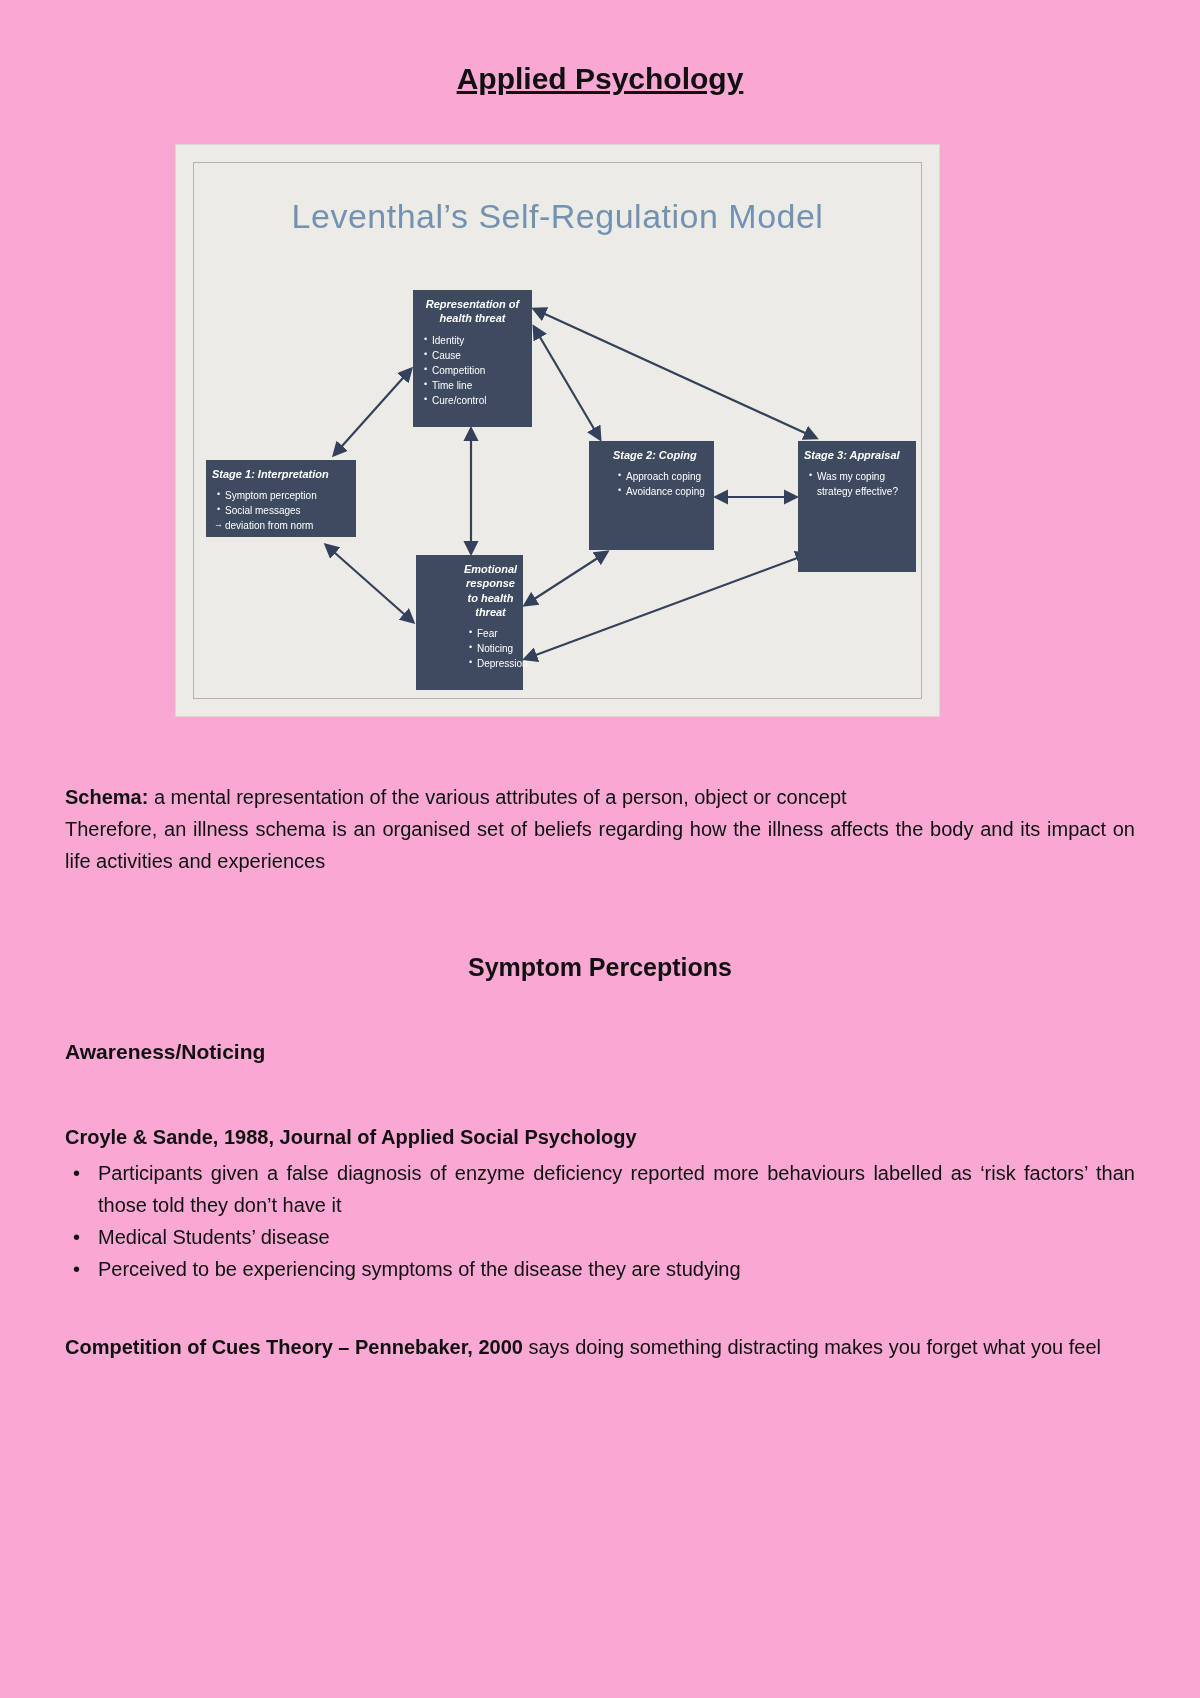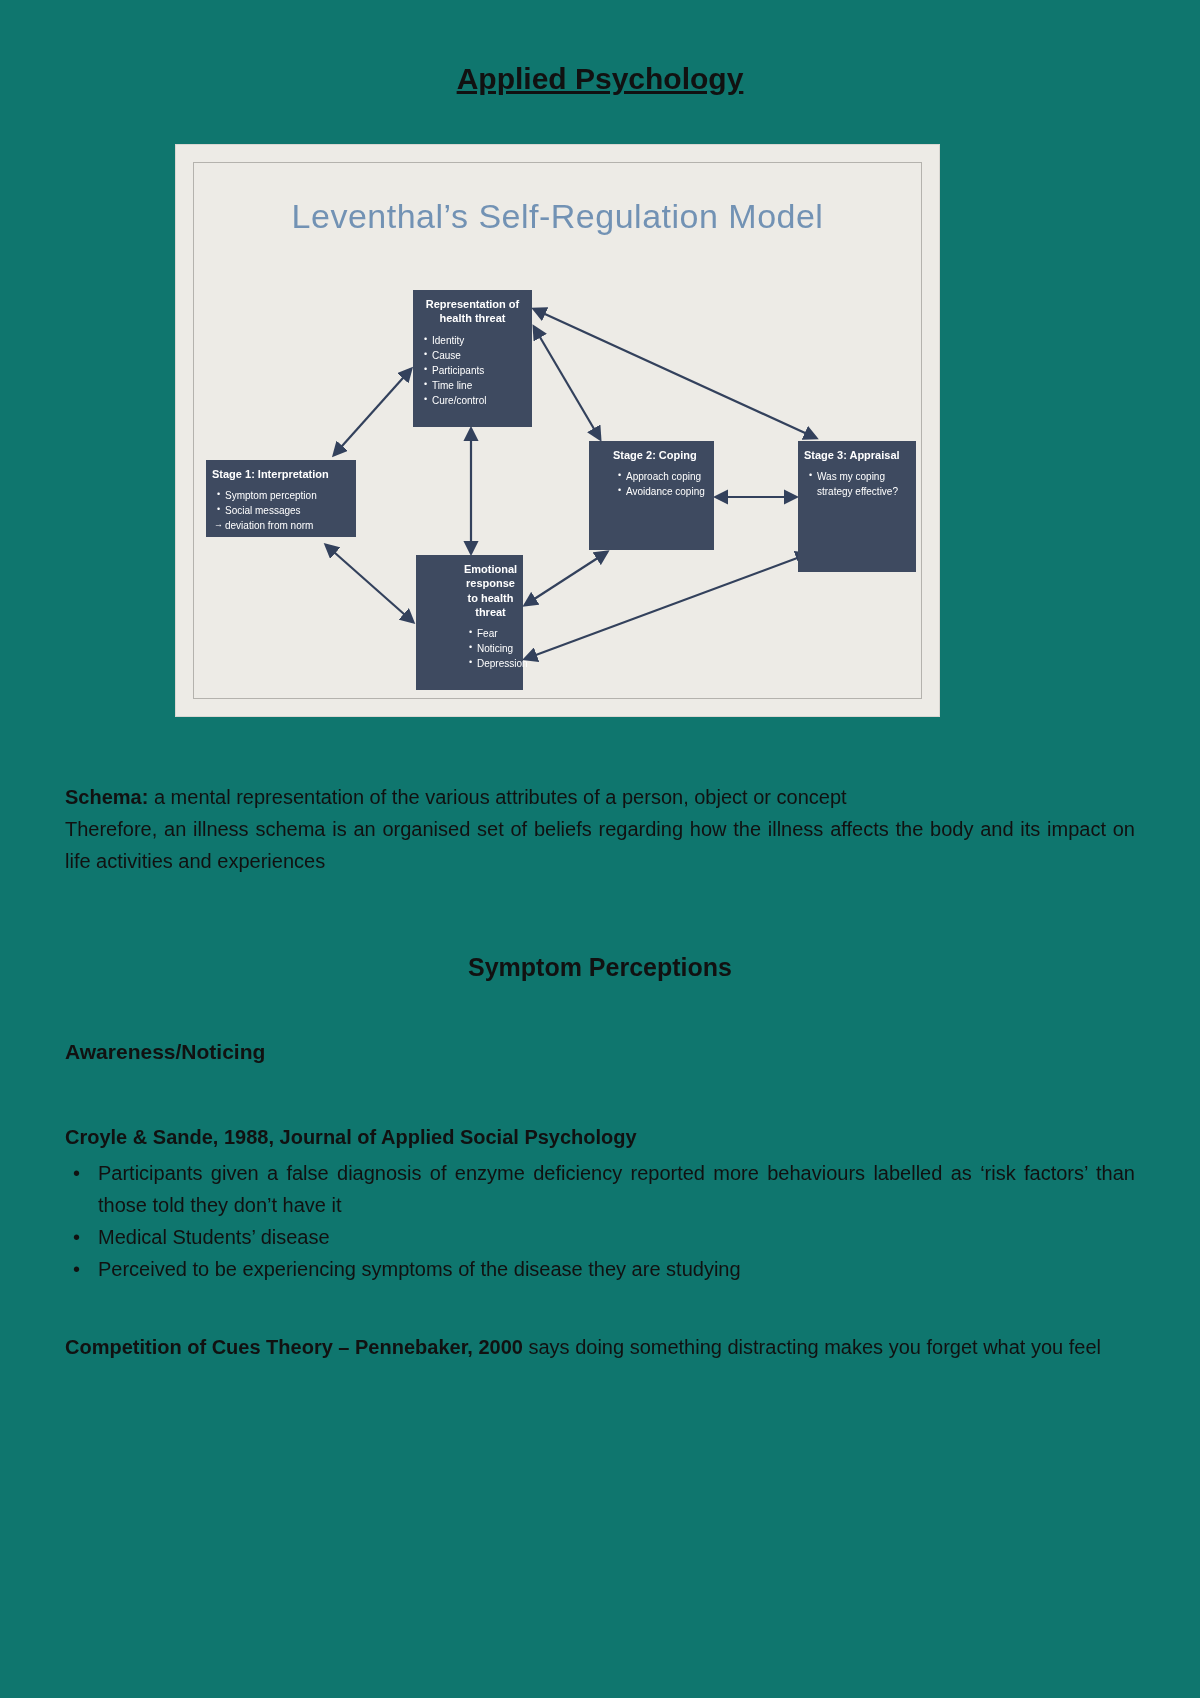--- a/index.html
+++ b/index.html
@@ -1,32 +1,32 @@
 <!DOCTYPE html>
 <html style="--box-bg: #3e4a60; --slide-bg: #edebe6; --title-color: #7292b4; --arrow-color: #33415c;"><head>
 <meta charset="utf-8">
 <style>
   * { margin:0; padding:0; box-sizing:border-box; }
   html, body { background:#ffffff; }
   body { font-family:"Liberation Sans", sans-serif; color:#111; }
-  .page { position:relative; width:1200px; height:1698px; margin:0 auto; background:#0f766e; overflow:hidden; }
+  .page { position:relative; width:1200px; height:1698px; margin:0 auto; background:#f9a8d4; overflow:hidden; }
 
   .doc-title { padding-top:62px; text-align:center; font-size:30px; font-weight:bold; text-decoration:underline; }
   .doc-subtitle { margin-top:46px; text-align:right; padding-right:158px; font-size:28px; font-weight:bold; }
 
   .slide { position:relative; margin:48px 0 0 175px; width:765px; height:573px;
            background:var(--slide-bg,#edebe6); border:1px solid #d9d7d2; }
   .slide-frame { position:absolute; left:17px; top:17px; right:17px; bottom:17px;
                  border:1px solid #b4b2ad; pointer-events:none; }
   .slide-title { position:absolute; left:0; right:0; top:52px; text-align:center;
                  font-size:34px; color:var(--title-color,#7292b4); letter-spacing:0.5px; }
   .arrows { position:absolute; left:0; top:0; width:765px; height:573px; }
 
   .dbox { position:absolute; background:var(--box-bg,#3e4a60); color:#fff; padding:7px 6px; }
-  .dbox-title { font-weight:bold; font-size:11px; line-height:1.3; margin-bottom:7px; }
+  .dbox-title { font-weight:bold; font-size:11px; line-height:1.3; margin-bottom:7px;font-style:italic; }
   .t-center { text-align:center; }
   .dbox-list .bullet-row { display:flex; font-size:10px; line-height:1.5; }
   .dbox-list .marker { flex:none; width:13px; text-align:center; font-size:9px; }
   .dbox-list .btext { flex:1; }
 
   .content { margin:0 65px; font-size:20px; line-height:1.6; }
   .schema-para { margin-top:64px; text-align:justify; }
   .section-heading { margin-top:70px; text-align:center; font-size:25px; font-weight:bold; }
   .sub-heading { margin-top:48px; font-size:21px; font-weight:bold; }
   .study-heading { margin-top:52px; font-weight:bold; }
@@ -69,21 +69,21 @@
           <div class="bullet-row">
             <span class="marker">•</span>
             <span class="btext">Identity</span>
           </div>
           <div class="bullet-row">
             <span class="marker">•</span>
             <span class="btext">Cause</span>
           </div>
           <div class="bullet-row">
             <span class="marker">•</span>
-            <span class="btext">Participants</span>
+            <span class="btext">Competition</span>
           </div>
           <div class="bullet-row">
             <span class="marker">•</span>
             <span class="btext">Time line</span>
           </div>
           <div class="bullet-row">
             <span class="marker">•</span>
             <span class="btext">Cure/control</span>
           </div>
         </div>

